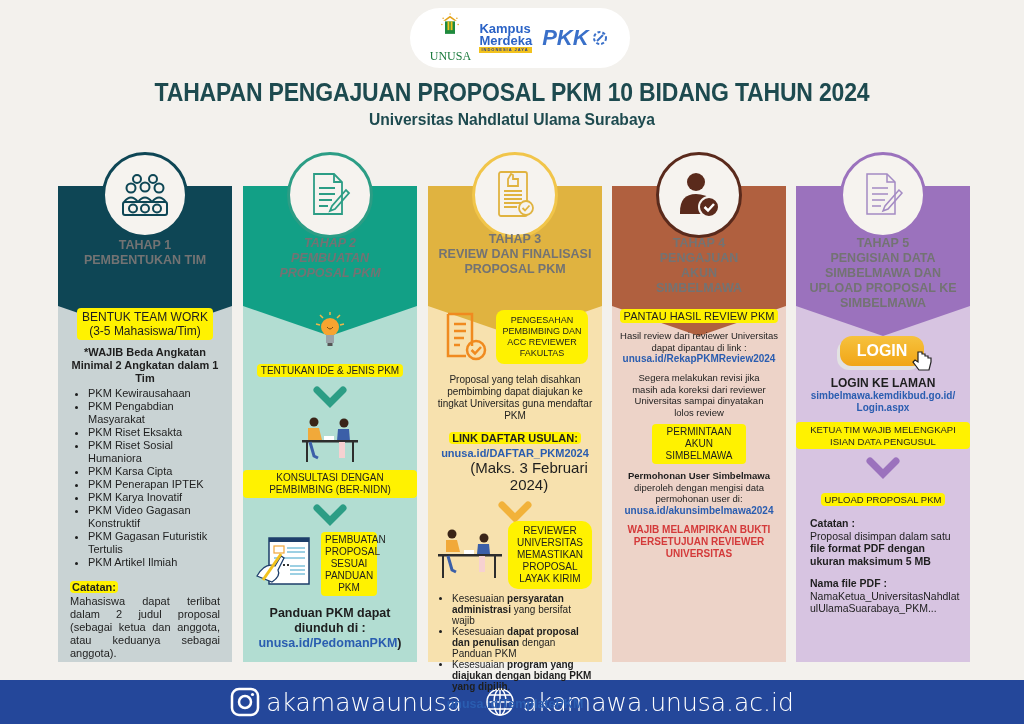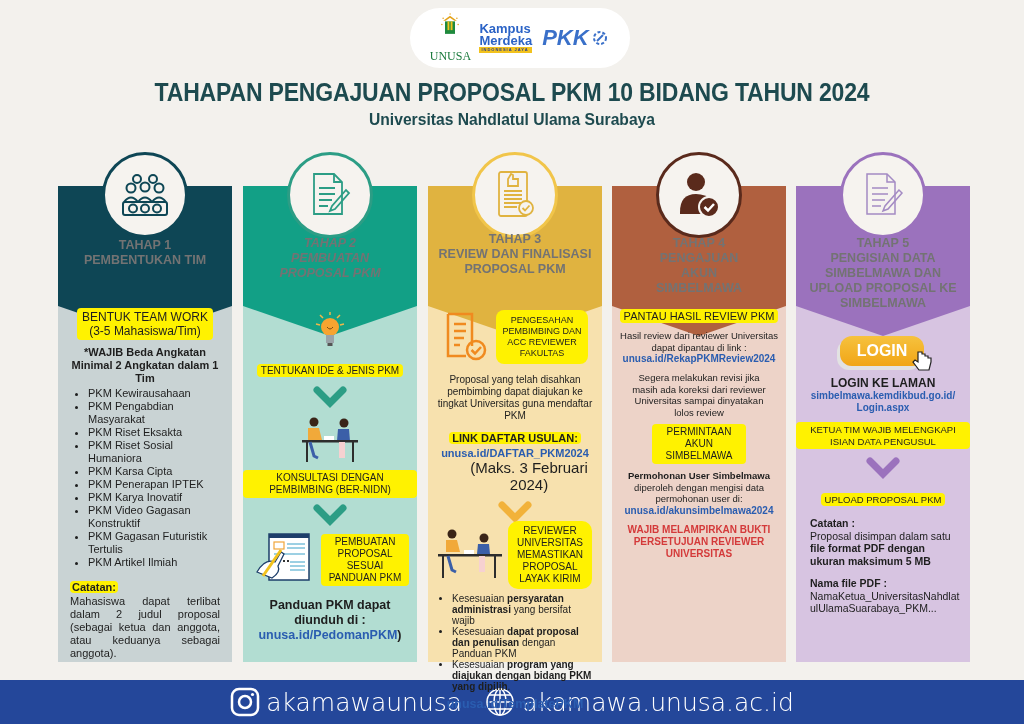--- a/index.html
+++ b/index.html
@@ -206,21 +206,21 @@
           <rect x="14" y="2" width="40" height="46" fill="#fff" stroke="#1d3e6a" stroke-width="1.5"></rect>
           <rect x="14" y="2" width="40" height="4" fill="#1d3e6a"></rect>
           <rect x="19" y="10" width="10" height="7" fill="none" stroke="#f0a63a" stroke-width="1.2"></rect>
           <path d="M32 12 H50 M32 16 H50 M19 22 H50 M35 30 H50 M35 34 H50 M35 38 H50" stroke="#3aa1c8" stroke-width="1"></path>
           <rect x="28" y="28" width="2" height="2" fill="#333"></rect>
             <rect x="32" y="28" width="2" height="2" fill="#333"></rect>
           <path d="M2 40 q8-14 18-10 l6 -10 l3 2 l-6 12 q3 6 -6 12 Z" fill="#fff" stroke="#1d3e6a" stroke-width="1.3"></path>
           <path d="M26 18 L8 44" stroke="#f2c21d" stroke-width="3"></path>
         </svg>
       </div>
-      <span class="hl center" style="font-size:10px; line-height:12px; padding:2px 4px; width:88px;">PEMBUATAN PROPOSAL SESUAI PANDUAN PKM</span>
+      <span class="hl center" style="font-size:10px; line-height:12px; padding:2px 4px; width:56px;">PEMBUATAN PROPOSAL SESUAI PANDUAN PKM</span>
     </div>
     <div class="center b" style="font-size:12.5px; line-height:15px; margin-top:10px;">
       <div style="padding:0 20px;">Panduan PKM dapat diunduh di :</div>
       <div><span class="link">unusa.id/PedomanPKM</span><span>)</span></div>
     </div>
   </div>
 </div>
 
 <div class="card" id="c3">
   <div class="body"></div>

